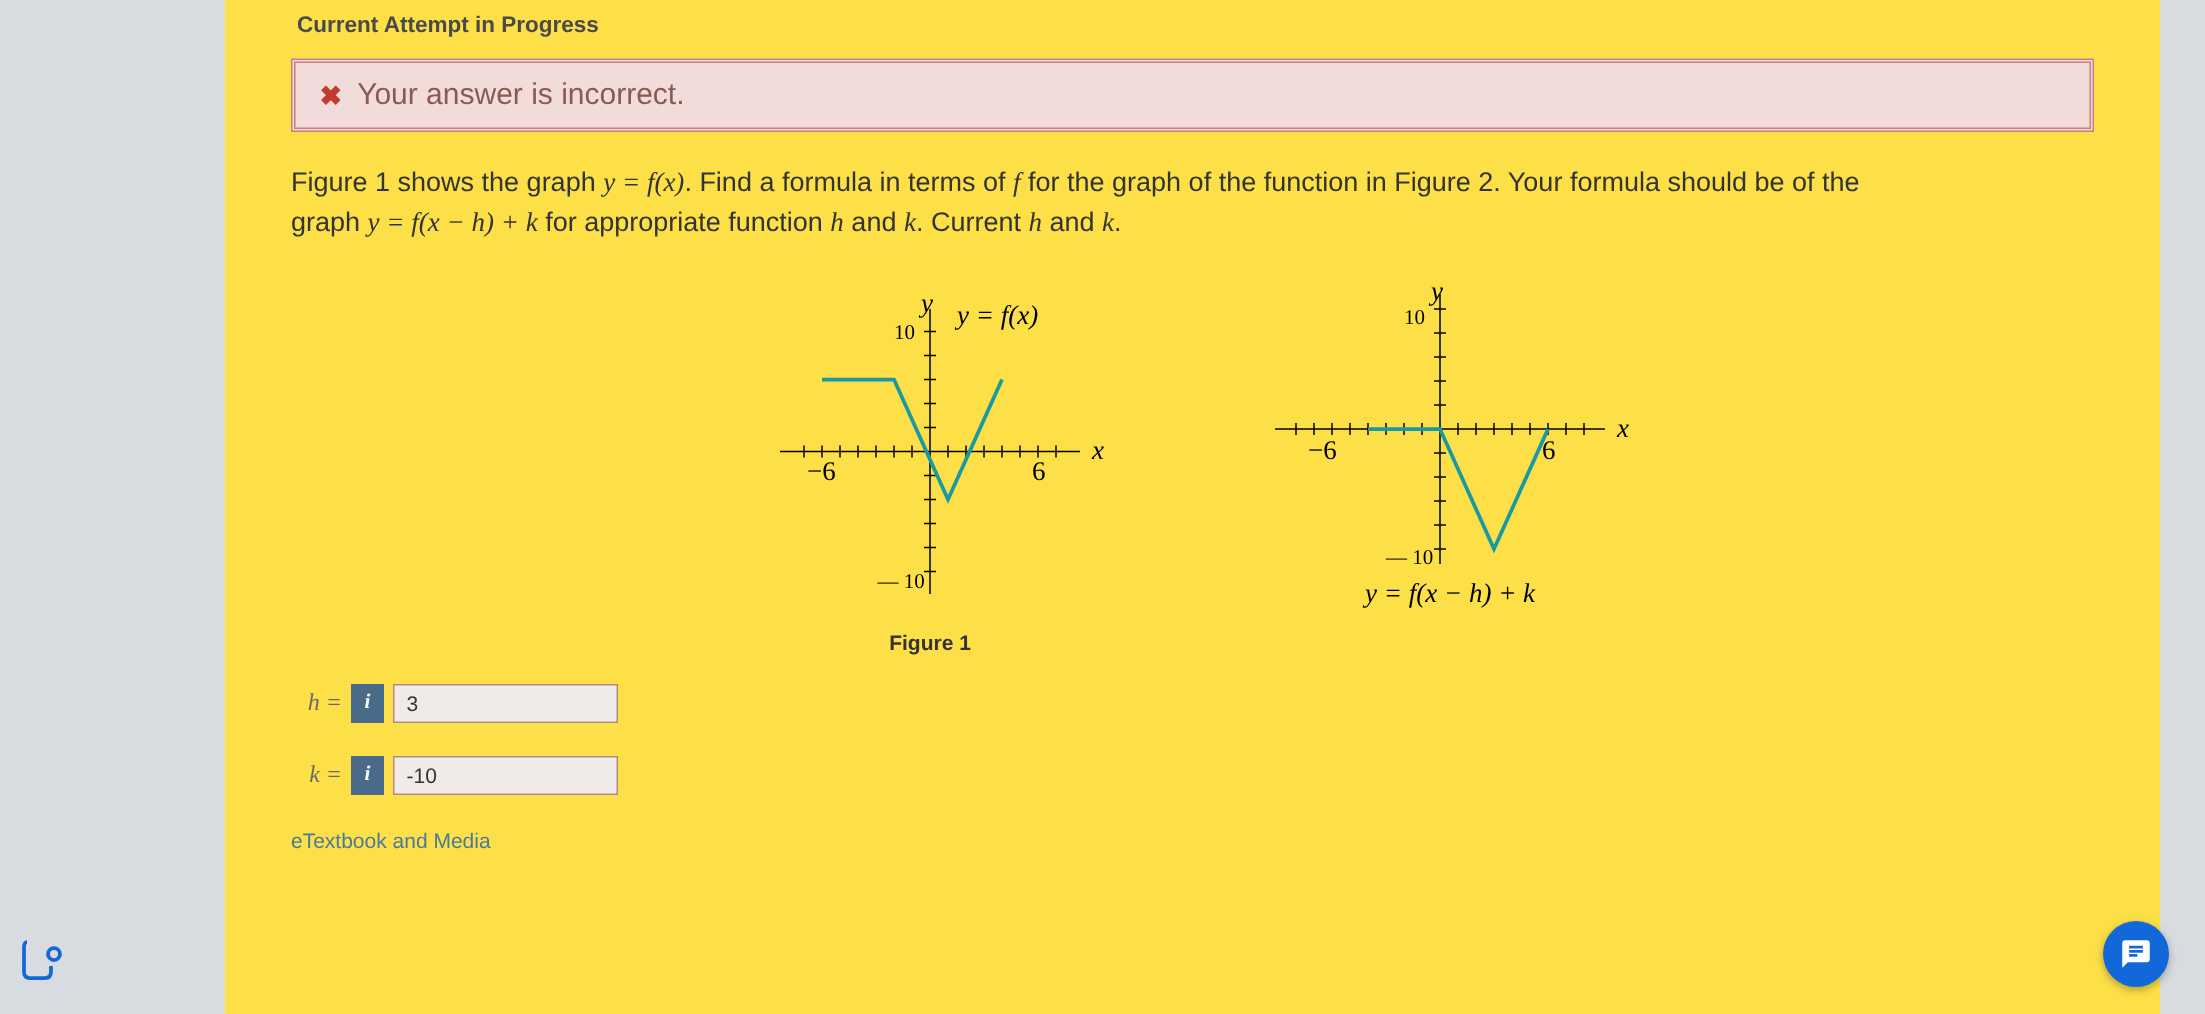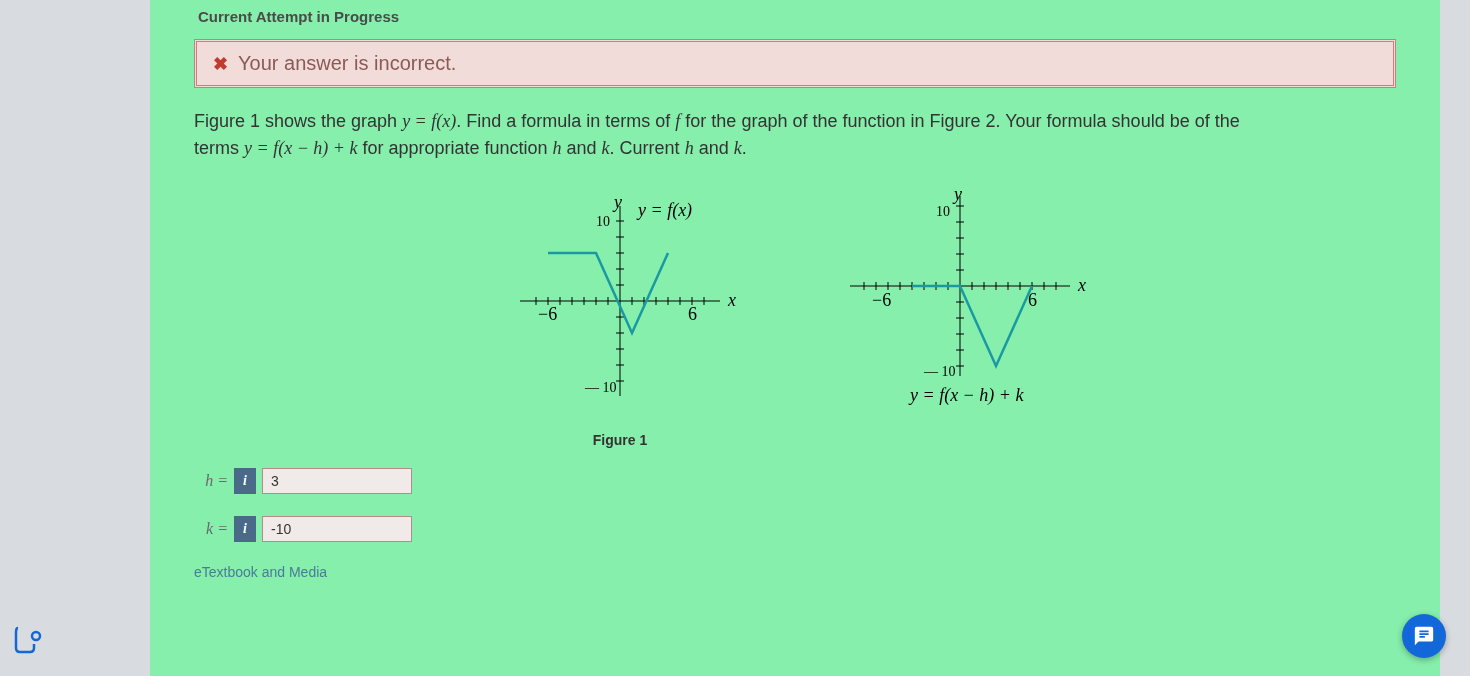--- a/index.html
+++ b/index.html
@@ -9,21 +9,21 @@
     width: 1470px;
     height: 676px;
     position: relative;
     overflow: hidden;
   }
   .content-panel {
     position: absolute;
     left: 150px;
     top: 0;
     right: 30px;
-    background: #86efac;
+    background: #fde047;
     padding: 0 30px 20px 30px;
     min-height: 676px;
   }
   .attempt-header {
     font-weight: bold;
     font-size: 15px;
     color: #4a4a4a;
     padding: 8px 0 14px 18px;
   }
   .feedback-box {
@@ -55,21 +55,21 @@
     display: flex;
     justify-content: center;
     gap: 70px;
     margin-bottom: 20px;
   }
   .figure-block { text-align: center; }
   .figure-caption {
     font-weight: bold;
     font-size: 14px;
     color: #333;
-    margin-top: 16px;
+    margin-top: 4px;
   }
   svg.chart { display: block; }
   .answers {
     margin: 10px 14px 0 14px;
   }
   .answer-row {
     display: flex;
     align-items: center;
     gap: 6px;
     margin-bottom: 22px;
@@ -140,21 +140,21 @@
 
   <div class="attempt-header">Current Attempt in Progress</div>
 
   <div class="feedback-box">
     <span class="x-icon">✖</span>
     <span class="msg">Your answer is incorrect.</span>
   </div>
 
   <div class="question-text">
     <span>Figure 1 shows the graph </span><span class="math-i">y = f(x)</span><span>. Find a formula in terms of </span><span class="math-i">f</span><span> for the graph of the function in Figure 2. Your formula should be of the</span><br>
-    <span>terms </span><span class="math-i">y = f(x − h) + k</span><span> for appropriate function </span><span class="math-i">h</span><span> and </span><span class="math-i">k</span><span>. Current </span><span class="math-i">h</span><span> and </span><span class="math-i">k</span><span>.</span>
+    <span>graph </span><span class="math-i">y = f(x − h) + k</span><span> for appropriate function </span><span class="math-i">h</span><span> and </span><span class="math-i">k</span><span>. Current </span><span class="math-i">h</span><span> and </span><span class="math-i">k</span><span>.</span>
   </div>
 
   <div class="figures-row">
 
     <div class="figure-block">
       <svg class="chart" width="260" height="230" viewBox="0 0 260 230">
         <g transform="translate(130,115)" stroke="#000" stroke-width="1" fill="none">
 
           <line x1="-100" y1="0" x2="100" y2="0"></line>
           <line x1="0" y1="-95" x2="0" y2="95"></line>

